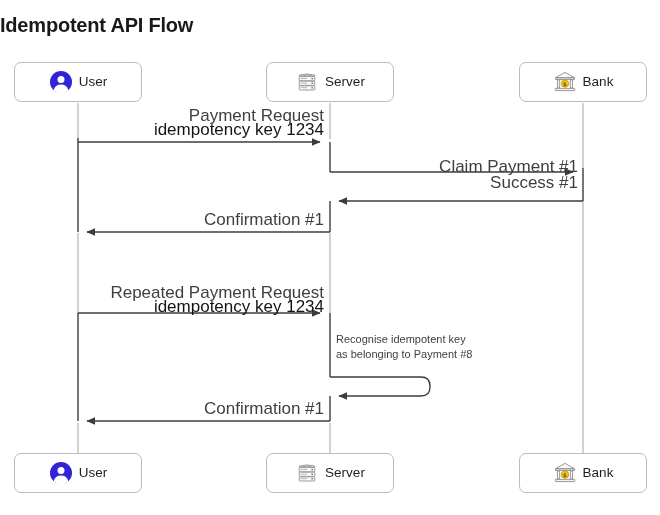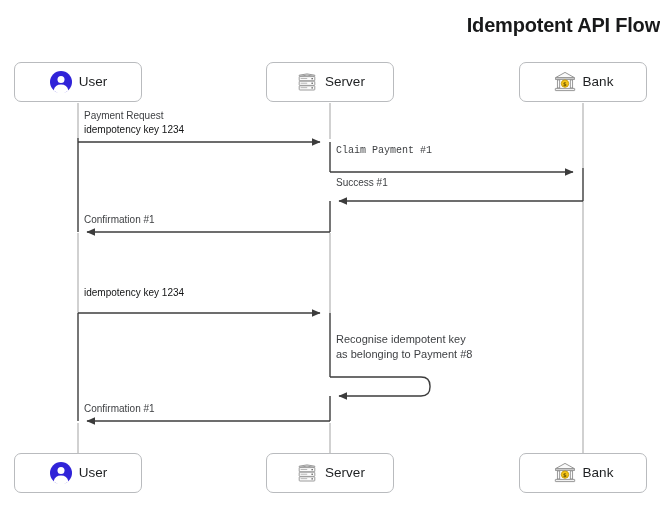--- a/index.html
+++ b/index.html
@@ -18,21 +18,21 @@
   #stage {
     position: relative;
     width: 660px;
     height: 515px;
   }
   .diagram-title {
     position: absolute;
     left: 0;
     top: 14px;
     width: 660px;
-    text-align: right;
+    text-align: left;
     font-size: 20px;
     font-weight: bold;
     letter-spacing: -0.2px;
     color: #18191a;
   }
   
   .participant {
     position: absolute;
     box-sizing: border-box;
     height: 40px;
@@ -60,22 +60,22 @@
     position: absolute;
     left: 0;
     top: 0;
     width: 660px;
     height: 515px;
     pointer-events: none;
   }
   
   .msg-label {
     position: absolute;
-    text-align: left;
-    font-size: 10px;
+    text-align: right;
+    font-size: 17px;
     line-height: 14px;
     color: #3d3f42;
     white-space: nowrap;
   }
   .msg-label .bold {
     font-weight: normal;
     color: #131415;
   }
   .note-label {
     position: absolute;
@@ -196,33 +196,34 @@
       <text x="12" y="16.1" font-family="DejaVu Sans, sans-serif" font-size="5.4" font-weight="bold" fill="#6b5200" text-anchor="middle">$</text>
     </svg>
     <span class="p-label">Bank</span>
   </div>
 
   <div class="msg-label" style="left:84px; top:109px; width:240px;">
     <div>Payment Request</div>
     <div class="bold">idempotency key 1234</div>
   </div>
 
-  <div class="msg-label" style="left:336px; top:144px; width:242px;font-family:Liberation Mono, monospace;">
+  <div class="msg-label" style="left:336px; top:160px; width:242px;">
     <div>Claim Payment #1</div>
   </div>
 
   <div class="msg-label" style="left:336px; top:176px; width:242px;">
     <div>Success #1</div>
   </div>
 
   <div class="msg-label" style="left:84px; top:213px; width:240px;">
     <div>Confirmation #1</div>
   </div>
 
   <div class="msg-label" style="left:84px; top:286px; width:240px;">
+    <div>Repeated Payment Request</div>
     <div class="bold">idempotency key 1234</div>
   </div>
 
   <div class="note-label" style="left:336px; top:332px; width:278px; text-align:left;">
     <div>Recognise idempotent key</div>
     <div>as belonging to Payment #8</div>
   </div>
 
   <div class="msg-label" style="left:84px; top:402px; width:240px;">
     <div>Confirmation #1</div>

